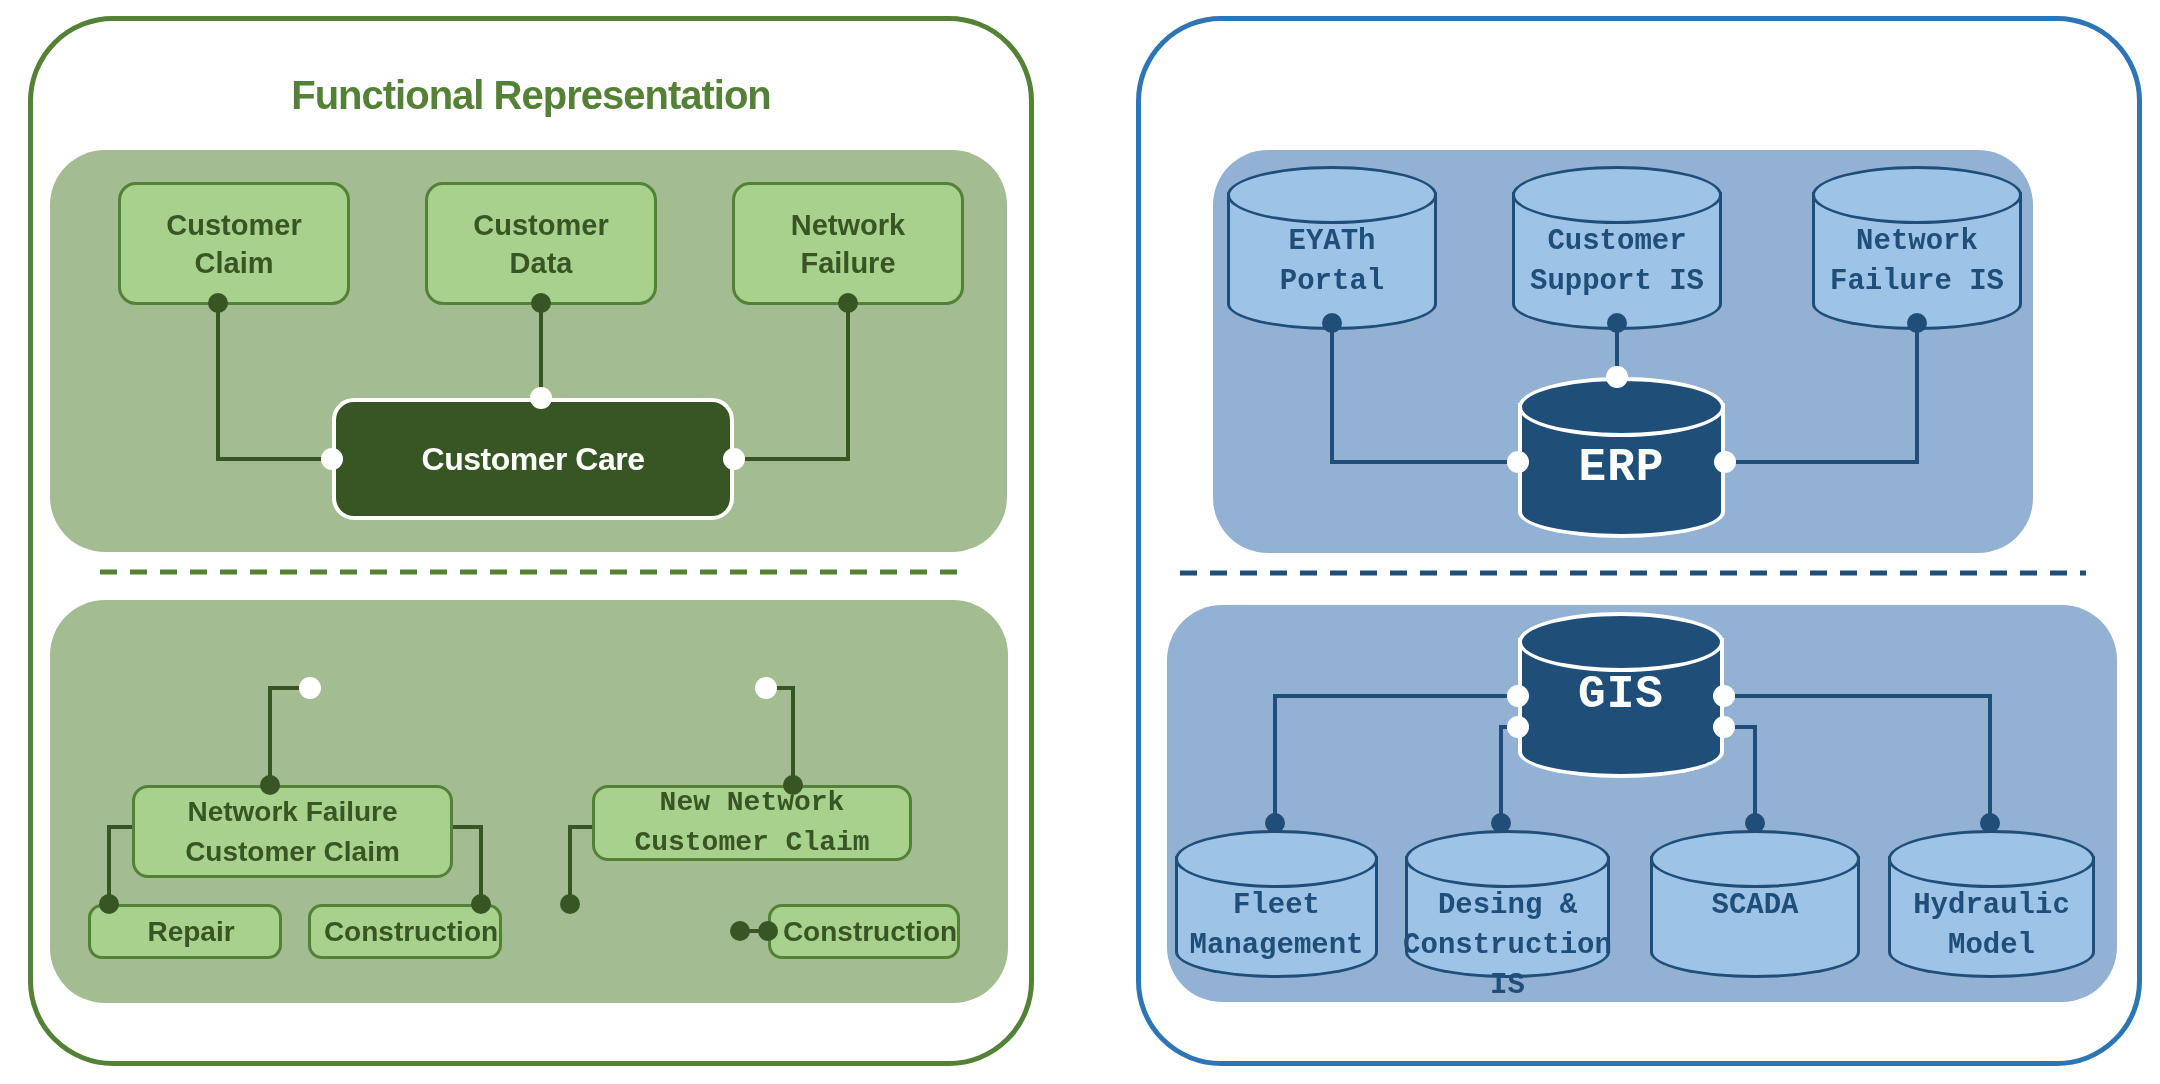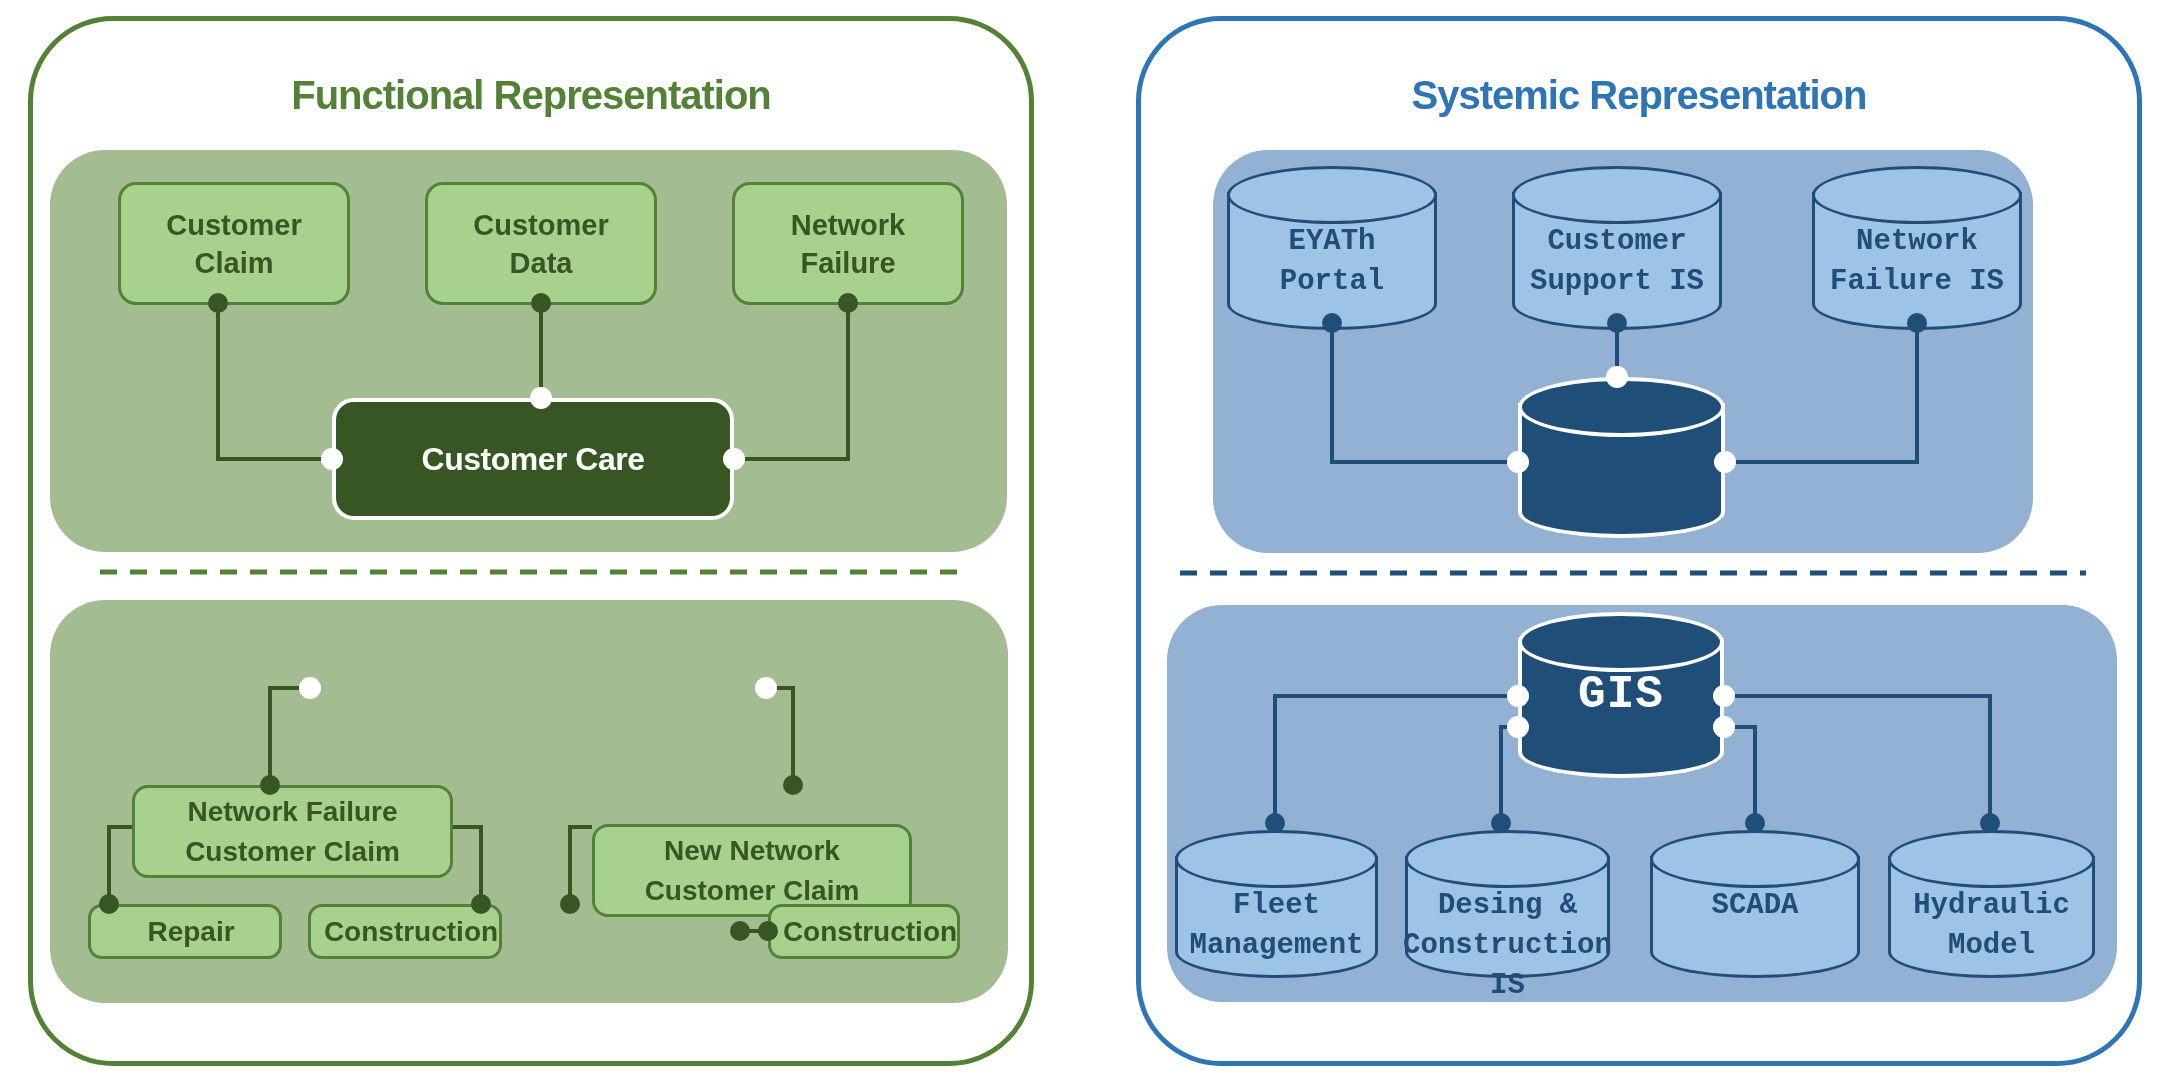--- a/index.html
+++ b/index.html
@@ -68,29 +68,28 @@
   <div class="abs gbox" style="left:425px;top:182px;width:232px;height:123px;">Customer
 Data</div>
   <div class="abs gbox" style="left:732px;top:182px;width:232px;height:123px;">Network
 Failure</div>
 
   <div class="abs gdark" style="left:332px;top:398px;width:402px;height:122px;">Customer Care</div>
 
 
   <div class="abs gbox wide" style="left:132px;top:785px;width:321px;height:93px;">Network Failure
 Customer Claim</div>
-  <div class="abs gbox wide" style="left:592px;top:824px;width:320px;height:93px;">New Network
+  <div class="abs gbox wide" style="left:592px;top:785px;width:320px;height:76px;font-family:Liberation Mono, monospace;">New Network
 Customer Claim</div>
 
   <div class="abs gbox task" style="left:88px;top:904px;width:194px;height:55px;">Repair</div>
   <div class="abs gbox task" style="left:308px;top:904px;width:194px;height:55px;">Construction</div>
   <div class="abs gbox task" style="left:768px;top:904px;width:192px;height:55px;">Construction</div>
 
   <div class="abs outer blue" style="left:1136px;top:16px;width:1006px;height:1050px;"></div>
-  <div class="panel-title blue" style="left:1136px;top:72px;width:1006px;">Systemic Representation</div>
 
   <div class="abs inner blue" style="left:1213px;top:150px;width:820px;height:403px;"></div>
   <div class="abs inner blue" style="left:1167px;top:605px;width:950px;height:397px;"></div>
 
   <div class="cyl light" style="left:1227px;top:166px;width:210px;height:164px;">
     <div class="cyl-body"></div>
     <div class="cyl-top"></div>
     <div class="cyl-label">EYATh
 Portal</div>
   </div>
@@ -103,20 +102,21 @@
   <div class="cyl light" style="left:1812px;top:166px;width:210px;height:164px;">
     <div class="cyl-body"></div>
     <div class="cyl-top"></div>
     <div class="cyl-label">Network
 Failure IS</div>
   </div>
 
   <div class="cyl dark" style="left:1518px;top:377px;width:207px;height:161px;">
     <div class="cyl-body"></div>
     <div class="cyl-top"></div>
+    <div class="cyl-label" style="top:65px;">ERP</div>
   </div>
 
   <div class="cyl dark" style="left:1518px;top:612px;width:206px;height:166px;">
     <div class="cyl-body"></div>
     <div class="cyl-top"></div>
     <div class="cyl-label" style="top:57px;">GIS</div>
   </div>
 
   <div class="cyl light" style="left:1175px;top:830px;width:203px;height:148px;">
     <div class="cyl-body"></div>

